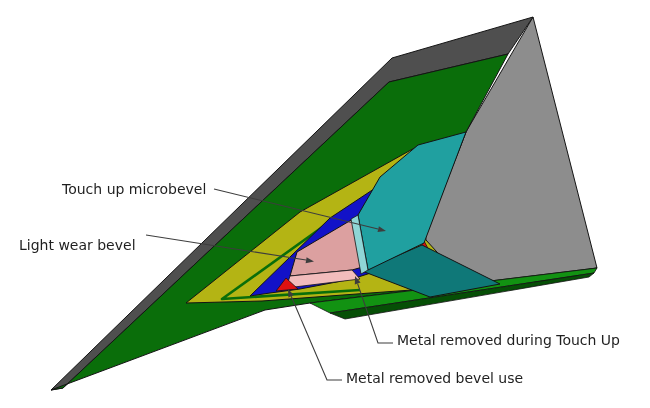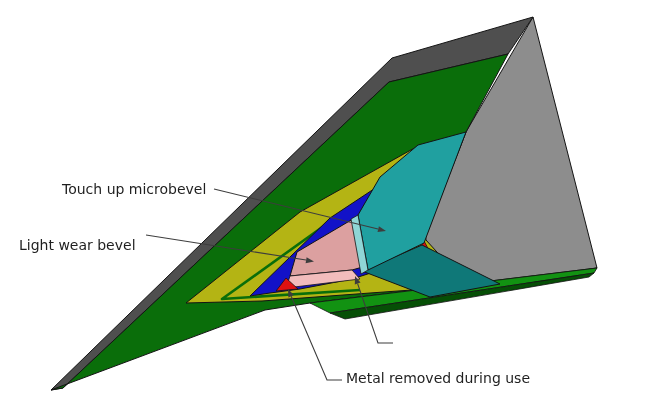--- a/index.html
+++ b/index.html
@@ -66,15 +66,16 @@
     <polygon points="355,276 360.5,282.6 354.8,284.6" fill="#3d3d3d"></polygon>
 
     <polyline fill="none" stroke-width="1.1" points="342,380 327,380 291.2,296.3" stroke="#3d3d3d"></polyline>
     <polygon points="288,289 293.9,295.1 288.4,297.5" fill="#3d3d3d"></polygon>
   </svg>
 
   <div class="label lbl-touchup">Touch up microbevel</div>
 
   <div class="label lbl-lightwear">Light wear bevel</div>
 
+  <div class="label lbl-removed-touchup">Metal removed during Touch Up</div>
 
-  <div class="label lbl-removed-use">Metal removed during use</div>
+  <div class="label lbl-removed-use">Metal removed bevel use</div>
 </div>
 
 </body></html>

